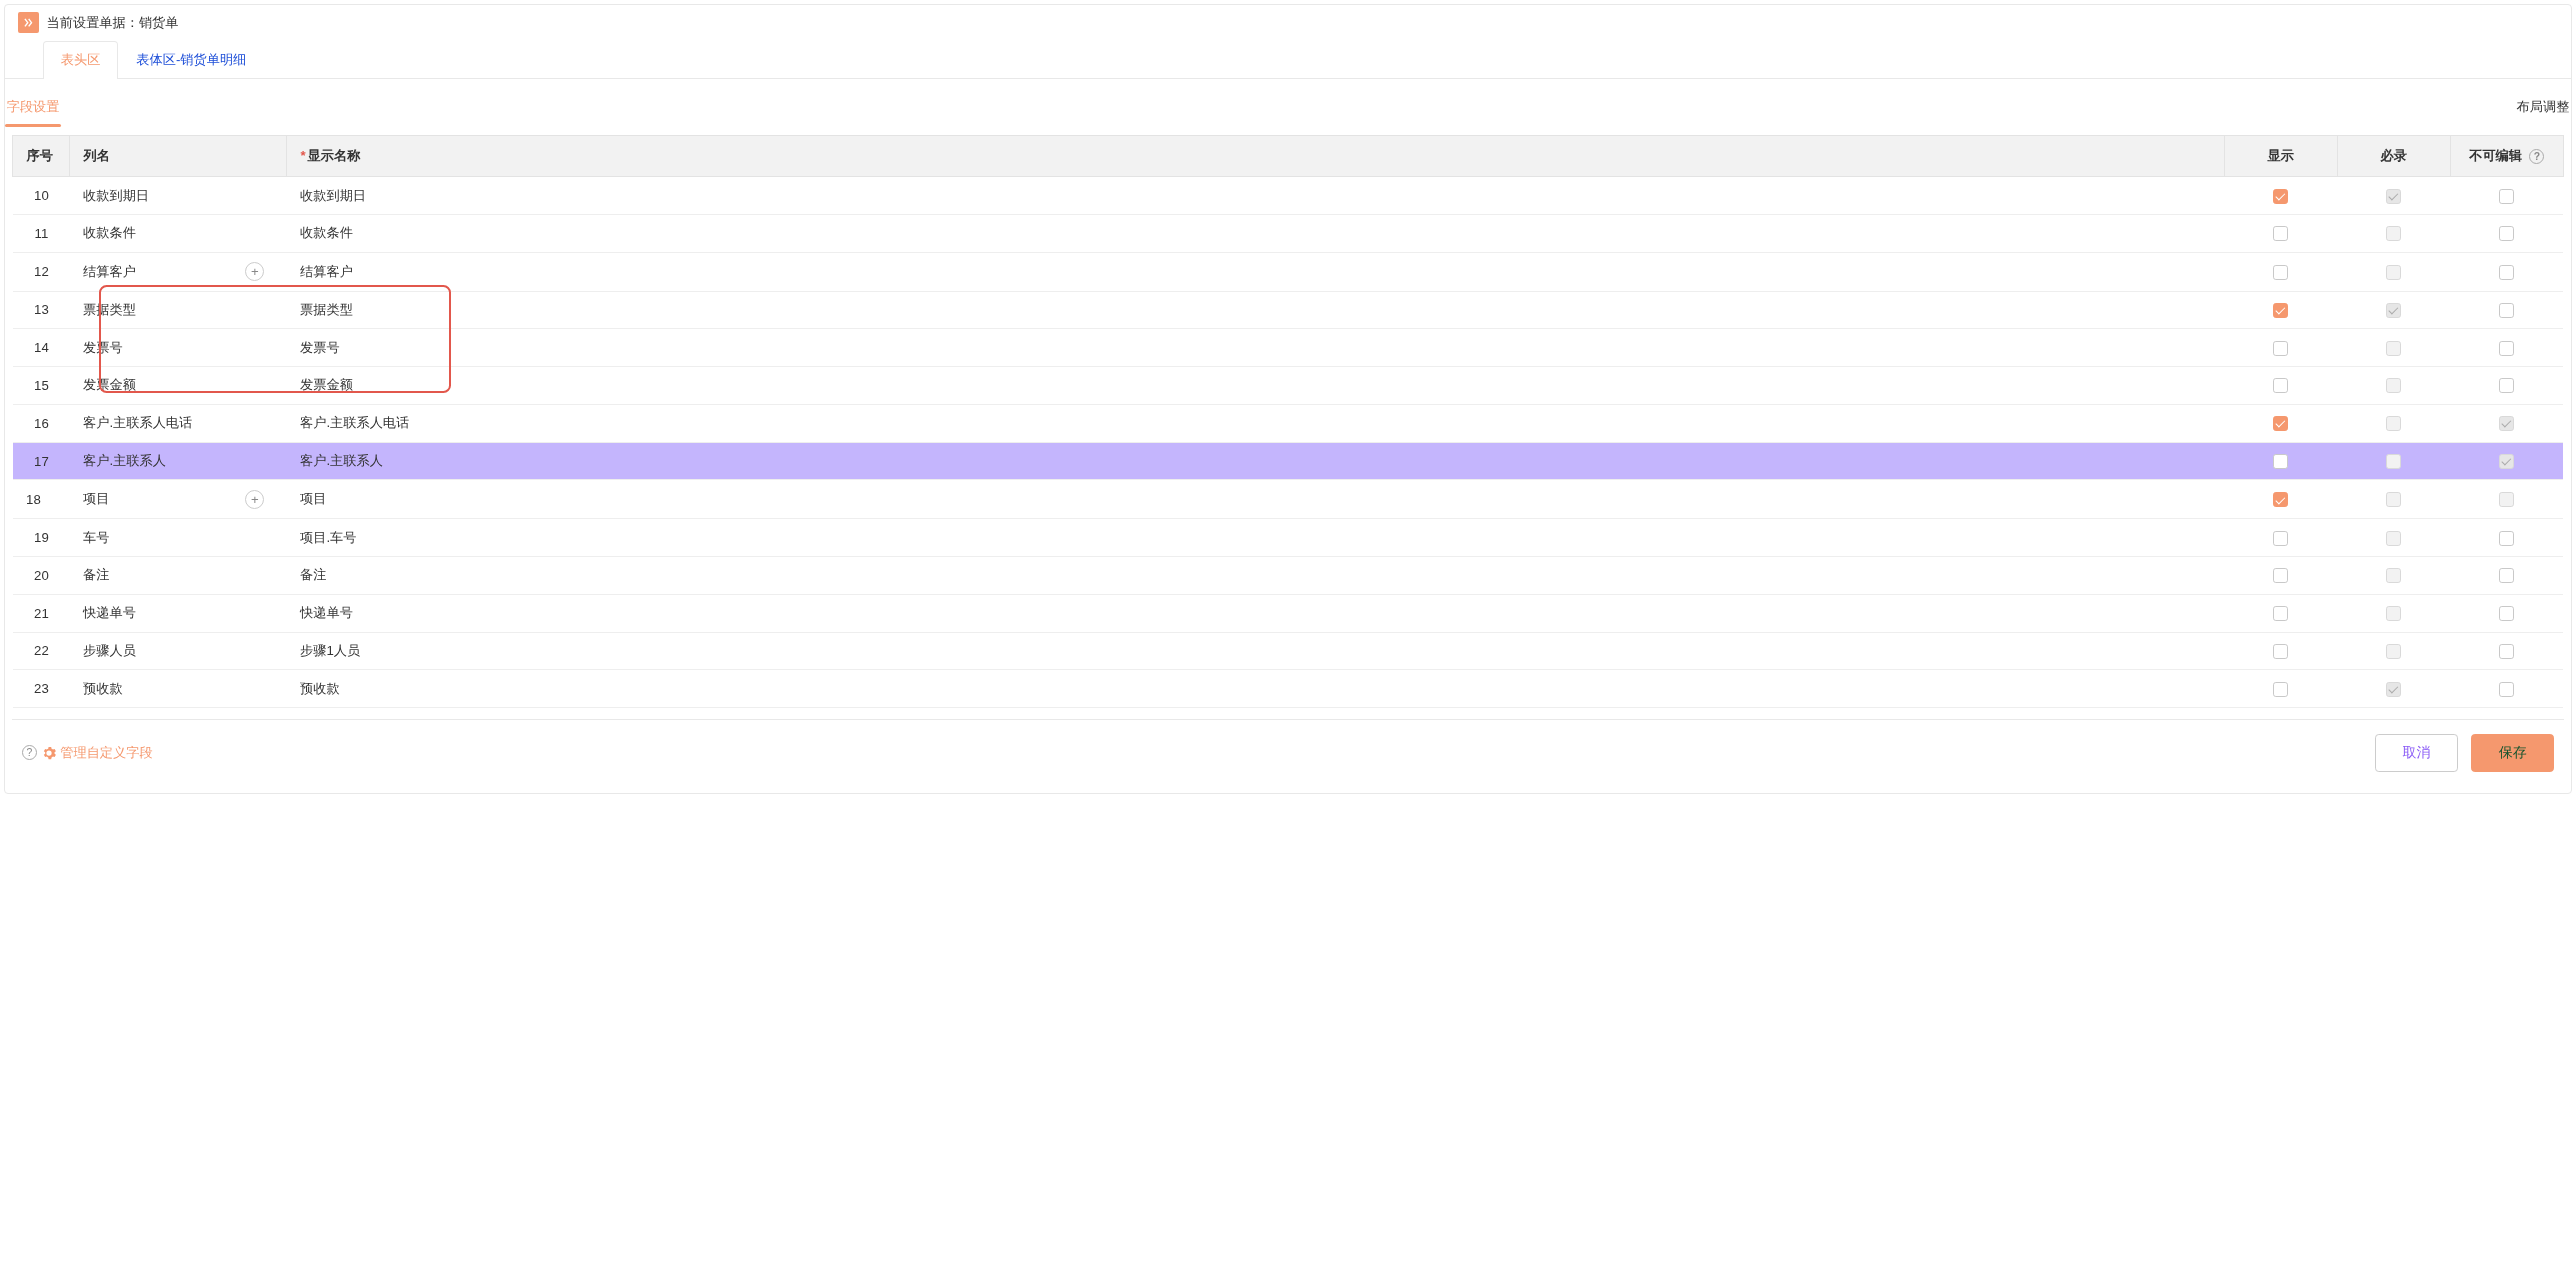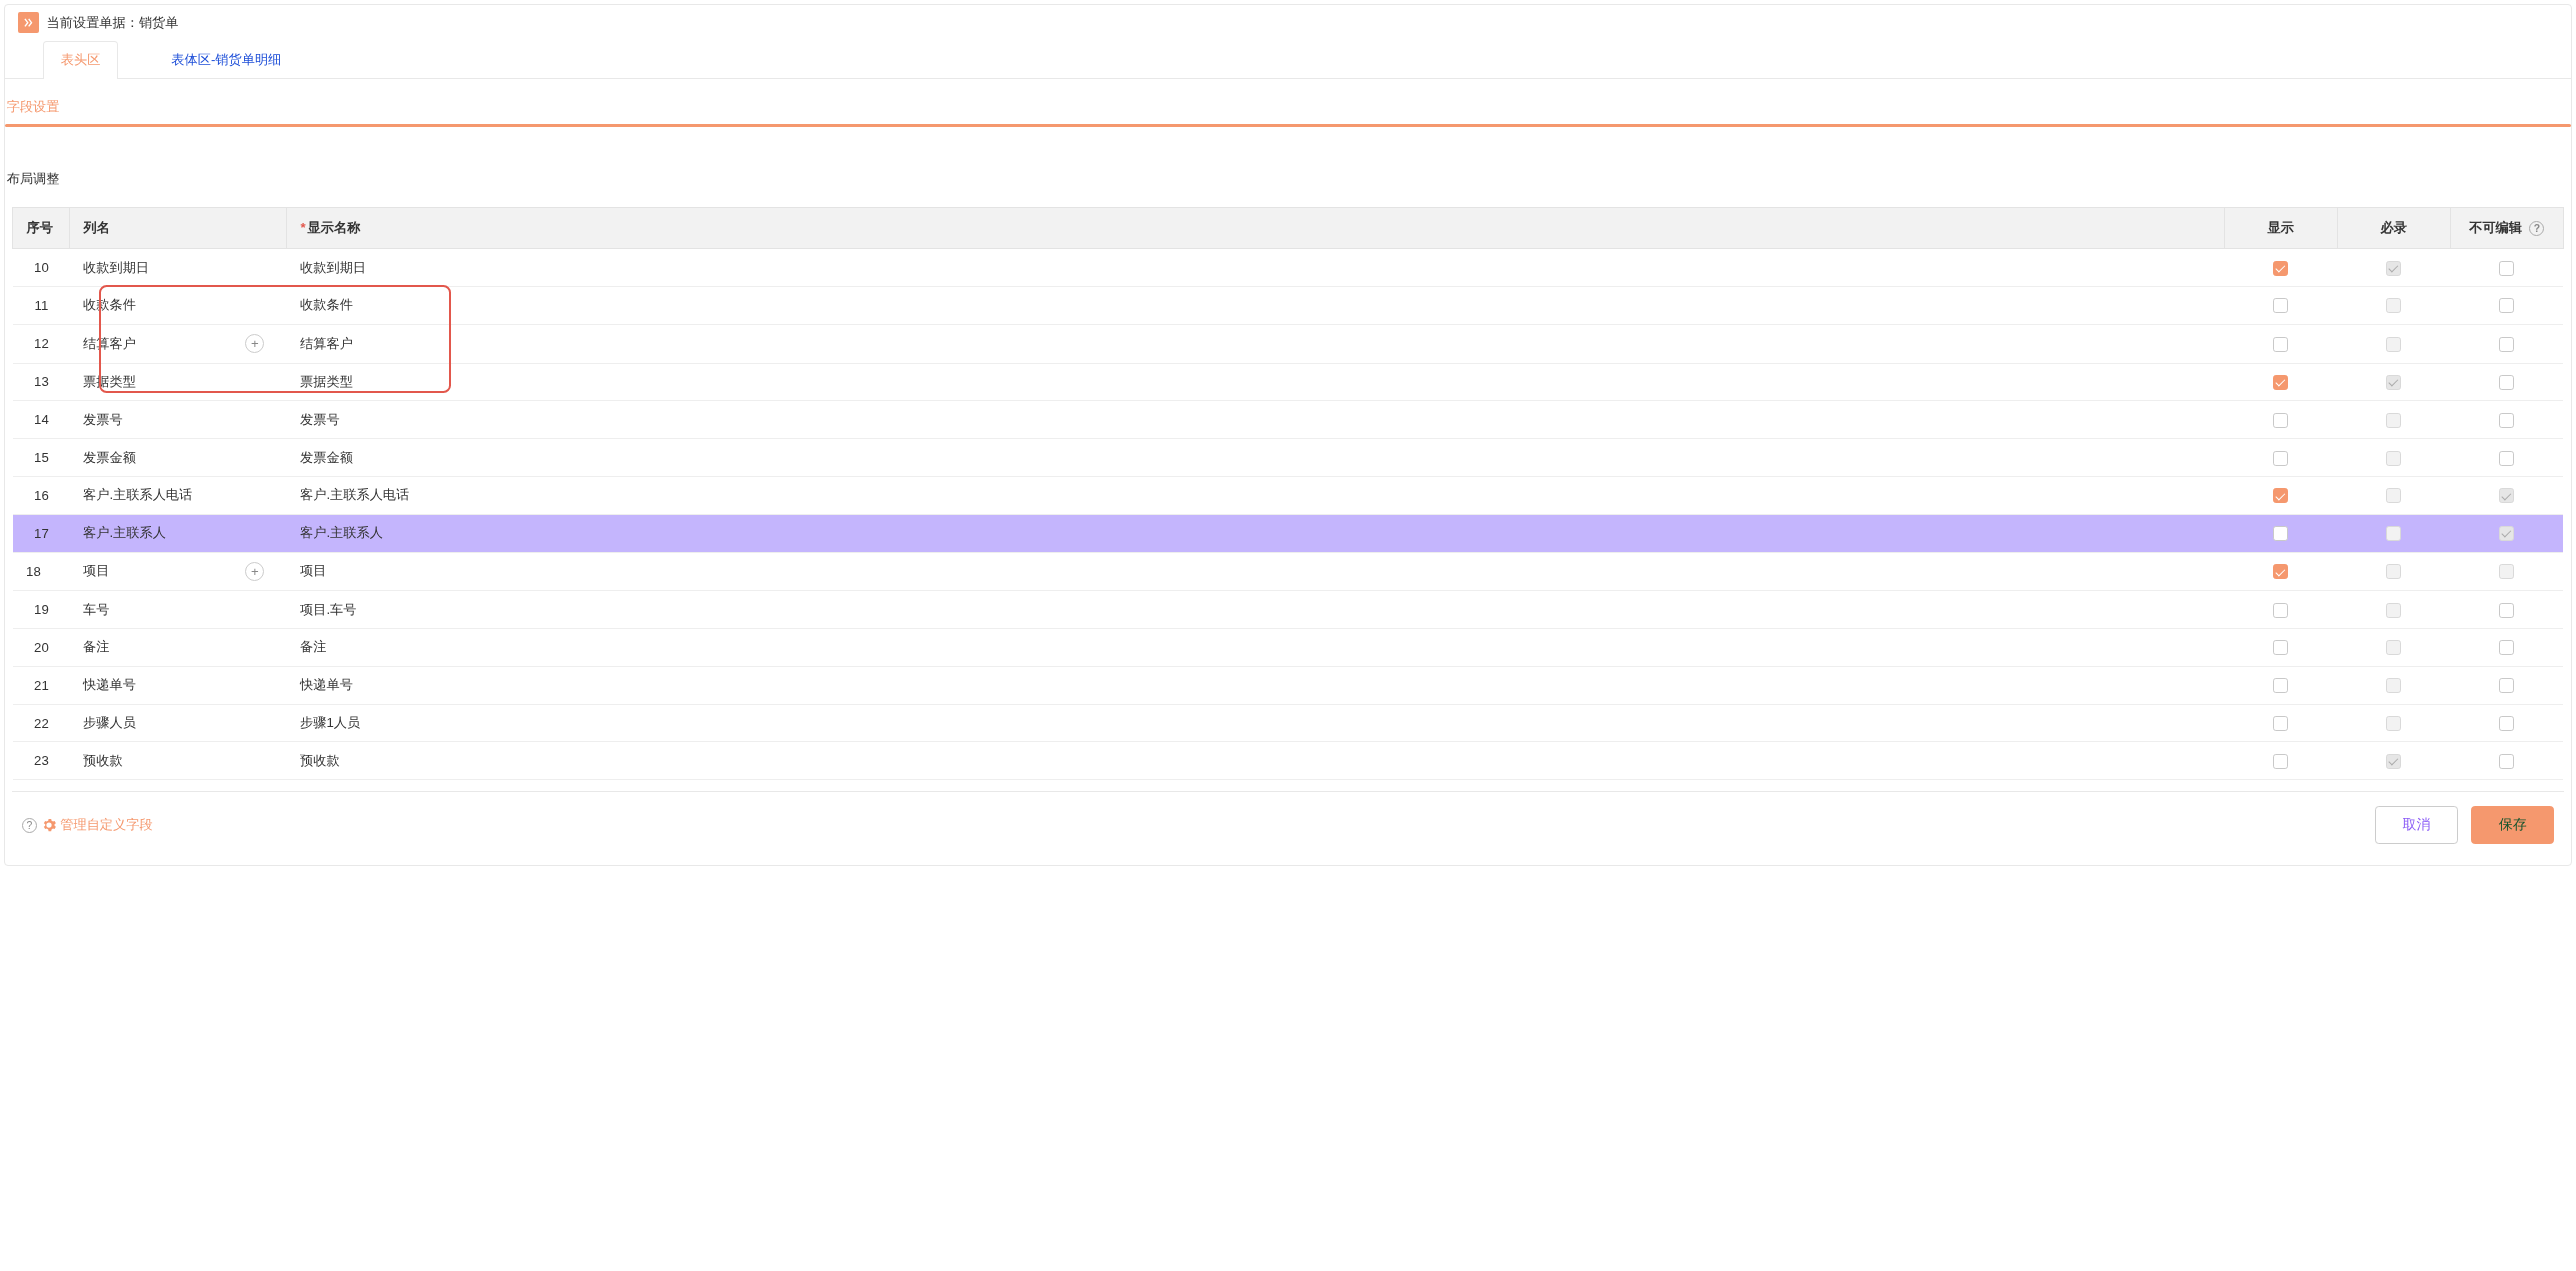--- a/index.html
+++ b/index.html
@@ -1,25 +1,25 @@
 <!DOCTYPE html>
 <html style="font-size:15px"><head>
 <meta charset="utf-8">
 <style>
 * { margin: 0; padding: 0; box-sizing: border-box; }
 body { font-family: -apple-system, BlinkMacSystemFont, "Segoe UI", "PingFang SC", "Hiragino Sans GB", "Microsoft YaHei", sans-serif; font-size: 13.2px; color: #333; background: #fff; }
 .container { border: 0.9px solid #e8e8e8; margin: 3.8px; border-radius: 4px; position: relative; }
 .header-bar { padding: 7.6px 13.2px; display: flex; align-items: center; }
 .expand-btn { width: 21px; height: 21px; background: #f5986e; display: flex; align-items: center; justify-content: center; border-radius: 1.9px; margin-right: 7.6px; cursor: pointer; }
 .expand-btn svg { width: 9.4px; height: 9.4px; fill: #fff; }
-.tabs { display: flex; margin-left: 38px; gap: 35px; }
+.tabs { display: flex; margin-left: 38px; }
 .tab { padding: 9.4px 17px; cursor: pointer; color: #1d4ed8; border: 0.9px solid transparent; border-bottom: none; }
 .tab.active { color: #f5986e; border-color: #e8e8e8; border-radius: 3.8px 3.8px 0 0; background: #fff; position: relative; z-index: 2; }
 .tabs-line { border-bottom: 0.9px solid #e8e8e8; margin-top: -0.9px; }
-.sub-tabs { display: flex; justify-content: space-between; padding: 15px 0 0; gap: 39px; flex-direction: column; }
+.sub-tabs { display: flex; justify-content: space-between; padding: 15px 0 0; gap: 31px; }
 .sub-tab { padding: 3.8px 1.9px 11.3px; cursor: pointer; color: #333; position: relative; }
 .sub-tab.active { color: #f5986e; }
 .sub-tab.active::after { content:""; position:absolute; left:0; right:0; bottom:0; height:2.8px; background:#f5986e; border-radius:1.9px; }
 .table { width: calc(100% - 15px); margin: 7.6px 7.6px 0; border-collapse: collapse; }
 .table th { background: #f2f2f2; border: 0.9px solid #e3e3e3; padding: 11.3px 13.2px; text-align: left; font-weight: 600; color: #333; }
 .table th.center { text-align: center; }
 .table th .req { color: #e2574c; margin-right: 1.9px; }
 .table td { border-bottom: 0.9px solid #eee; padding: 9.4px 13.2px; vertical-align: middle; }
 .table td.center { text-align: center; }
 .table tr.highlight td { background: #c4b5fd; }

